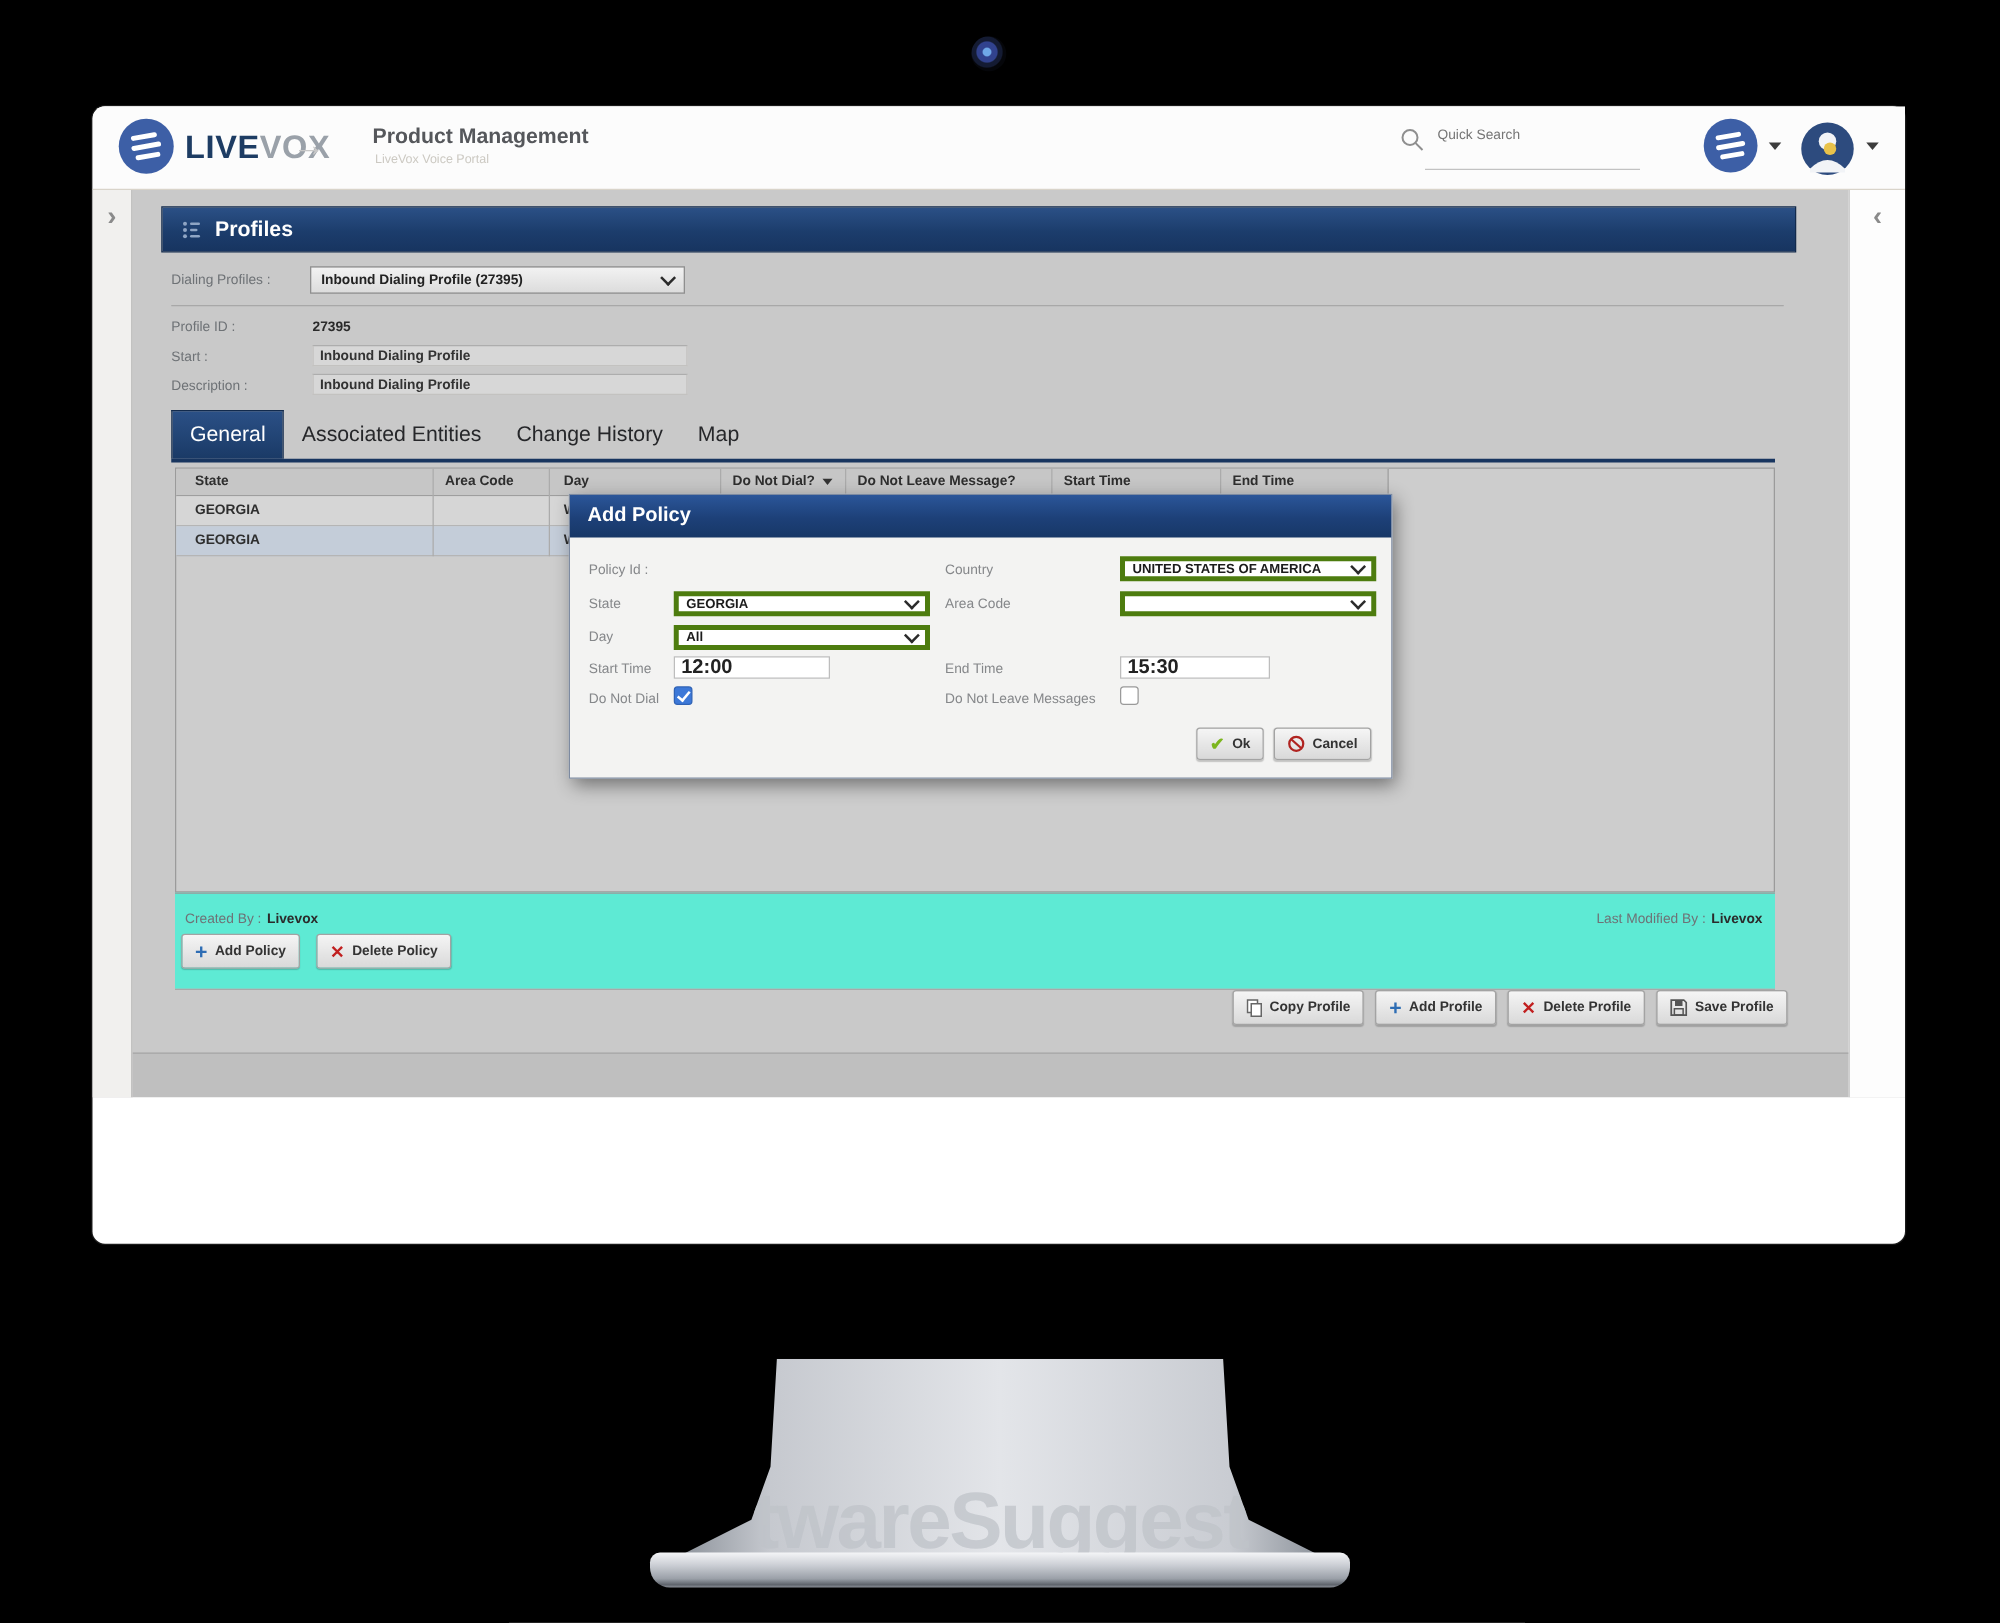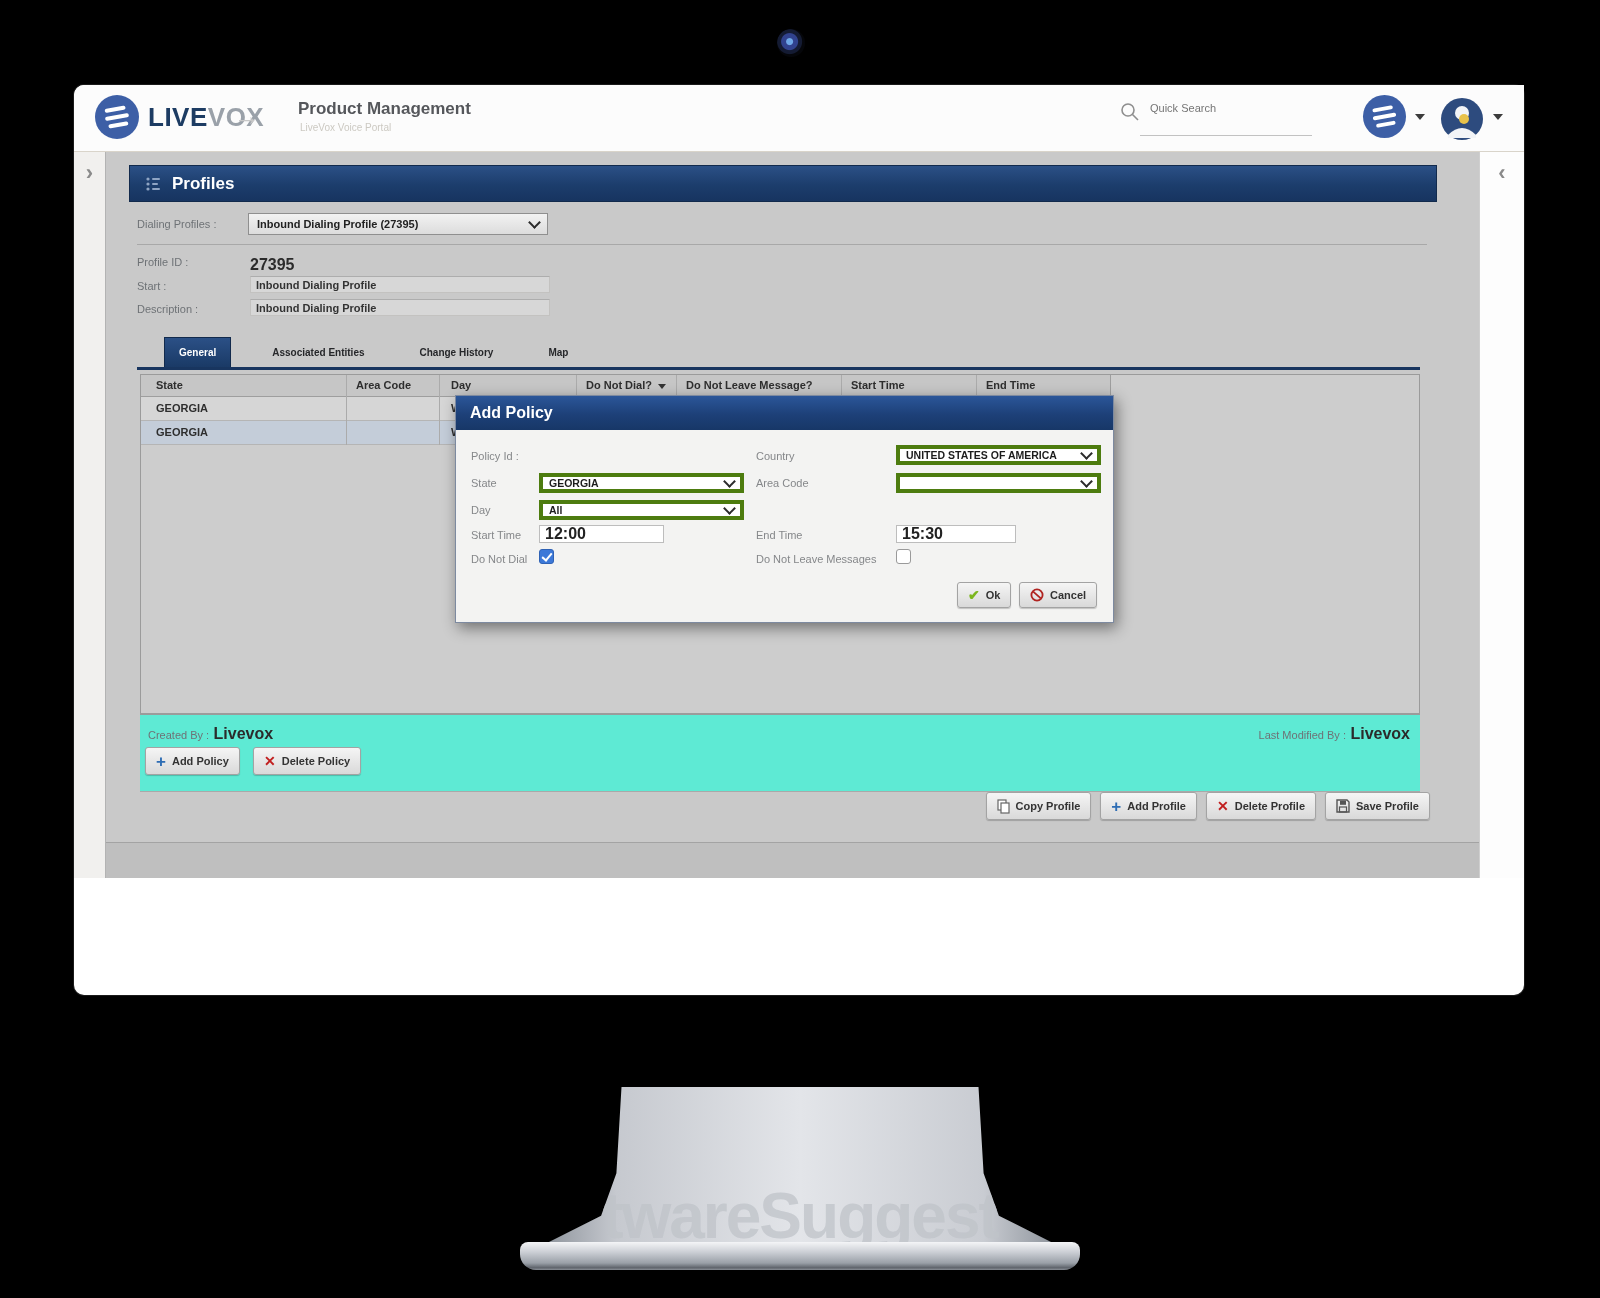--- a/index.html
+++ b/index.html
@@ -46,34 +46,34 @@
   .strip-r{right:0;top:0;width:44px;height:726px;background:#fdfdfd;border-left:1px solid #cfcfcf;
     text-align:center;cursor:pointer;}
   .strip-arrow{display:inline-block;margin-top:8px;font-size:22px;font-weight:bold;color:#8a8a8a;}
 
   .sec-hdr{left:55px;top:13px;width:1308px;height:37px;
     background:linear-gradient(180deg,#2b5086 0%,#1c3d6c 55%,#173460 100%);
     border:1px solid #122a4c;display:flex;align-items:center;gap:10px;padding-left:14px;box-sizing:border-box;}
   .sec-hdr-title{color:#fff;font-size:17px;font-weight:bold;}
 
   .lbl{font-size:11px;color:#6e7276;}
-  .val{font-size:16px;font-weight:bold;color:#2b2b2b;}
+  .val{font-size:11px;font-weight:bold;color:#2b2b2b;}
   .sel{height:22px;background:linear-gradient(180deg,#f2f2f2,#dcdcdc);border:1px solid #8f8f8f;
     display:flex;align-items:center;padding:0 8px;box-sizing:border-box;cursor:pointer;
     font-size:11px;font-weight:bold;color:#222;}
   .sel .chev{margin-left:auto;}
   .chev{width:7px;height:7px;border-right:2px solid #2b2b2b;border-bottom:2px solid #2b2b2b;
     transform:rotate(45deg);margin-top:-4px;}
   .fld{background:#d7d7d7;border:1px solid #c3c2c0;border-top-color:#adadad;height:17px;
     font-size:11px;font-weight:bold;color:#333;display:flex;align-items:center;padding:0 5px;box-sizing:border-box;}
   .divider{height:1px;background:#a8a8a8;}
 
   
   .tabs{left:63px;top:184px;height:31px;display:flex;align-items:flex-end;}
-  .tab{font-size:10px;padding:9px 14px;color:#26272a;font-weight:bold;cursor:pointer;margin-left:27px;}
+  .tab{font-size:17px;padding:9px 14px;color:#26272a;font-weight:normal;cursor:pointer;}
   .tab.active{background:linear-gradient(180deg,#2b5086,#1a3a66);color:#fff;border:1px solid #122a4c;border-bottom:0;}
   .tab-line{left:63px;top:215px;width:1283px;height:3px;background:#18355f;}
 
   
   .tbl{left:66px;top:222px;width:1280px;height:340px;background:#cdcdcd;border:1px solid #9b9b9b;box-sizing:border-box;}
   .thead{left:0;top:0;width:970px;height:22px;background:#c6c6c6;border-bottom:1px solid #9e9e9e;
     border-right:1px solid #9e9e9e;box-sizing:border-box;}
   .th{position:absolute;top:4px;font-size:11px;font-weight:bold;color:#2e2e2e;white-space:nowrap;}
   .tri-down{display:inline-block;width:0;height:0;border-left:4px solid transparent;
     border-right:4px solid transparent;border-top:5px solid #333;margin-left:6px;}

